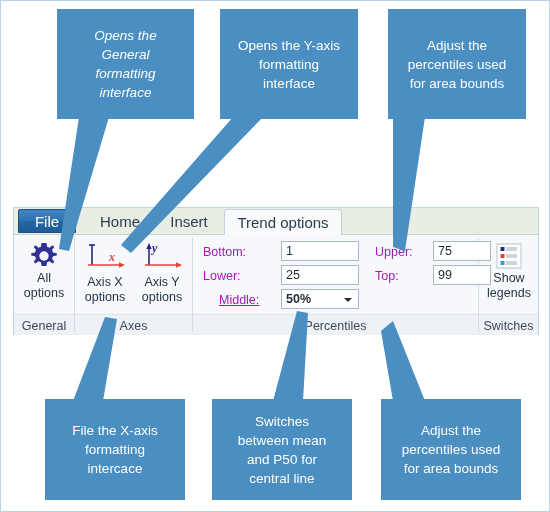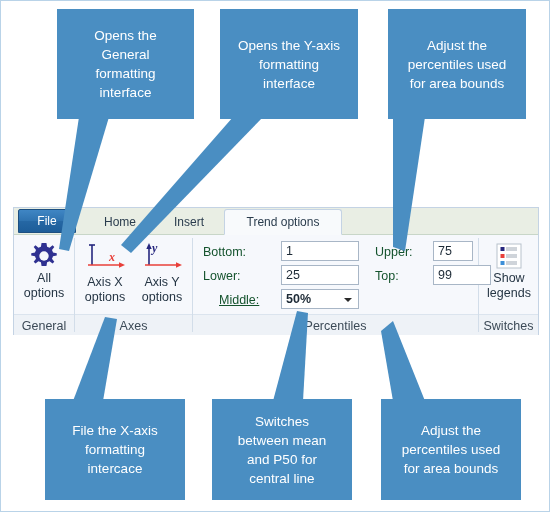--- a/index.html
+++ b/index.html
@@ -56,21 +56,21 @@
     height: 27px;
     background: #e9eee4;
     border-bottom: 1px solid #c8d6c8;
     box-sizing: border-box;
   }
   .tab {
     position: absolute;
     top: 2px;
     height: 25px;
     line-height: 24px;
-    font-size: 12px;
+    font-size: 15px;
     color: #2a3c4d;
     text-align: center;
     box-sizing: border-box;
   }
   .tab.file {
     left: 4px;
     top: 1px;
     width: 58px;
     height: 24px;
     line-height: 23px;
@@ -138,21 +138,21 @@
   }
   .big-btn .lbl { display:block; }
 
   
   .gear { display:block; margin: 0 auto; }
 
   
   .fld-label {
     position: absolute;
     font-size: 12.5px;
-    color: #14532d;
+    color: #a21caf;
     line-height: 16px;
   }
   .txtbox {
     position: absolute;
     background: #ffffff;
     border: 1px solid #a8b6c6;
     box-sizing: border-box;
     font-size: 12.5px;
     color: #1d2a36;
     padding: 0 4px;
@@ -193,21 +193,21 @@
 
     <polygon points="392,116 424,116 404,250 392,246" fill="#4a8ec2"></polygon>
 
     <polygon points="72,400 102,400 116,318 104,316" fill="#4a8ec2"></polygon>
 
     <polygon points="272,400 302,400 307,312 296,310" fill="#4a8ec2"></polygon>
 
     <polygon points="392,400 424,400 392,320 380,330" fill="#4a8ec2"></polygon>
   </svg>
 
-  <div class="callout" style="left:56px; top:8px; width:137px; height:110px;">
+  <div class="callout" style="left:56px; top:8px; width:137px; height:110px;font-style:italic;">
     <span class="callout-text">Opens the
 General
 formatting
 interface</span>
   </div>
 
   <div class="callout" style="left:219px; top:8px; width:138px; height:110px;">
     <span class="callout-text">Opens the Y-axis
 formatting
 interface</span>
@@ -322,21 +322,21 @@
           <span>25</span>
         </div>
 
         <div class="fld-label" style="left:26px; top:57px;text-decoration:underline;">Middle:</div>
         <div class="dropbox" style="left:88px; top:54px; width:78px;font-weight:bold;">
           <span>50%</span>
           <span class="caret"></span>
         </div>
 
         <div class="fld-label" style="left:182px; top:9px;">Upper:</div>
-        <div class="txtbox" style="left:240px; top:6px; width:40px;">
+        <div class="txtbox" style="left:240px; top:6px; width:58px;">
           <span>75</span>
         </div>
 
         <div class="fld-label" style="left:182px; top:33px;">Top:</div>
         <div class="txtbox" style="left:240px; top:30px; width:58px;">
           <span>99</span>
         </div>
 
         <div class="group-label">Percentiles</div>
       </div>

